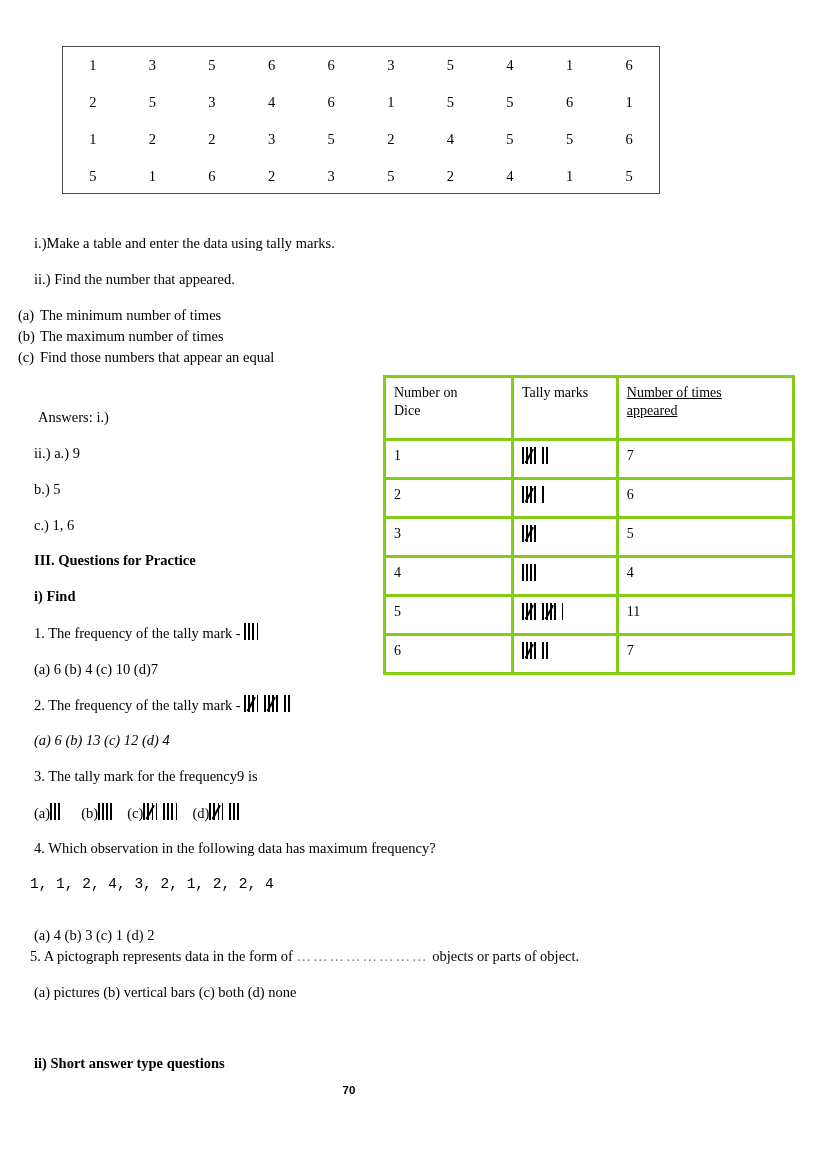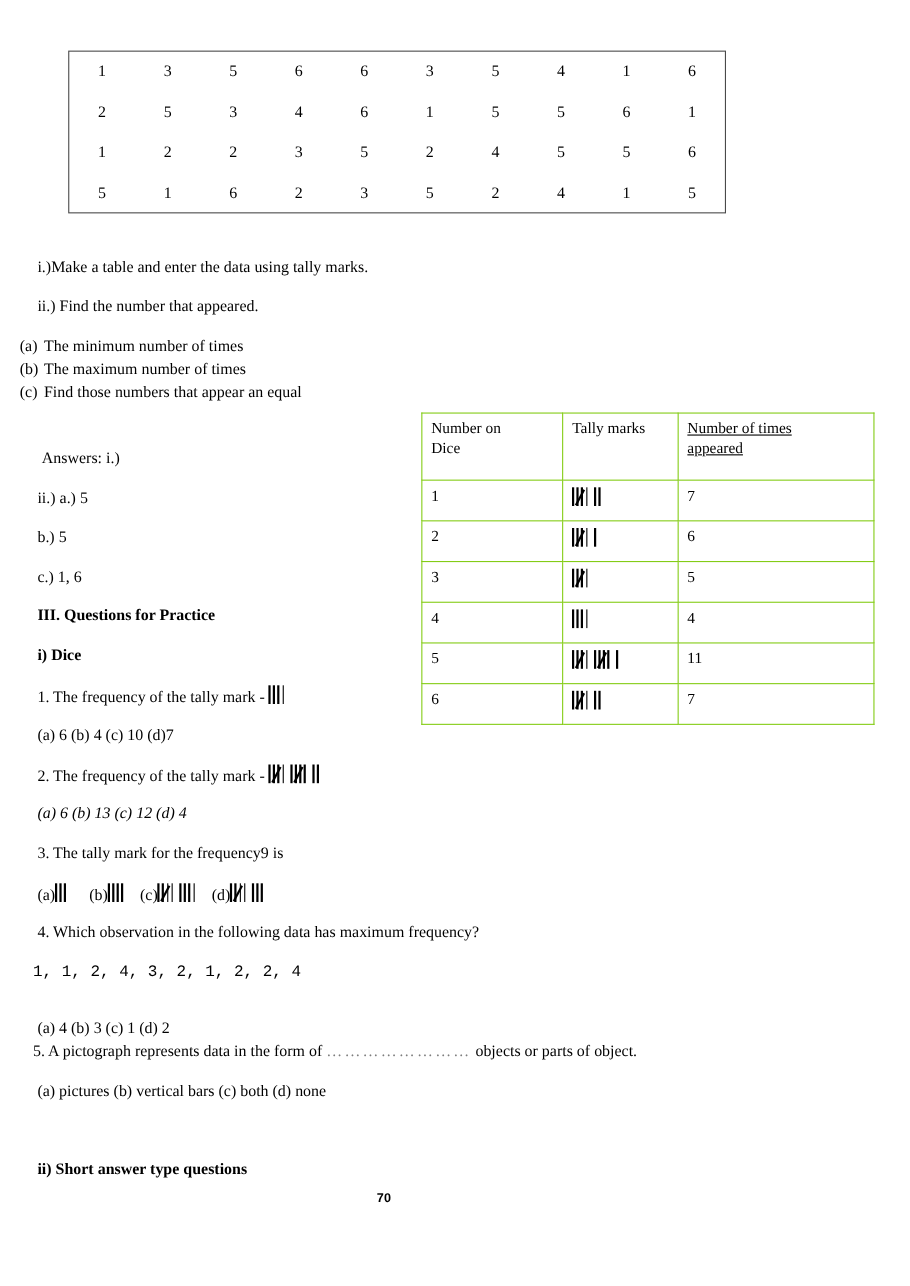--- a/index.html
+++ b/index.html
@@ -102,21 +102,21 @@
   
   .tally-table {
     position: absolute;
     left: 383px;
     top: 375px;
     width: 412px;
     border-collapse: collapse;
     font-size: 14px;
   }
   .tally-table td {
-    border: 1px solid #84cc16;
+    border: 3px solid #84cc16;
     padding: 6px 8px;
     vertical-align: top;
     line-height: 1.3;
   }
   .tally-table .c-num   { width: 126px; }
   .tally-table .c-tally { width: 98px; }
   .tally-table .c-count { width: 186px; text-decoration: underline; }
   .tally-table tr.head td { height: 48px; }
   .tally-table tr.data td { height: 24px; }
 
@@ -205,26 +205,26 @@
     <span class="mark">(b)</span>
     <span>The maximum number of times</span>
   </div>
   <div class="li">
     <span class="mark">(c)</span>
     <span>Find those numbers that appear an equal</span>
   </div>
 </div>
 
 <div class="body-text" style="left:38px; top:408px;">Answers: i.)</div>
-<div class="body-text" style="left:34px; top:444px;">ii.) a.) 5</div>
+<div class="body-text" style="left:34px; top:444px;">ii.) a.) 9</div>
 <div class="body-text" style="left:34px; top:480px;">b.) 5</div>
 <div class="body-text" style="left:34px; top:516px;">c.) 1, 6</div>
 
 <div class="body-text bold" style="left:34px; top:551px;">III. Questions for Practice</div>
-<div class="body-text bold" style="left:34px; top:587px;">i) Dice</div>
+<div class="body-text bold" style="left:34px; top:587px;">i) Find</div>
 
 <table class="tally-table">
   <tbody>
       <tr class="head">
     <td class="c-num">
       <div>Number on</div>
       <div>Dice</div>
     </td>
     <td class="c-tally">Tally marks</td>
     <td class="c-count">

